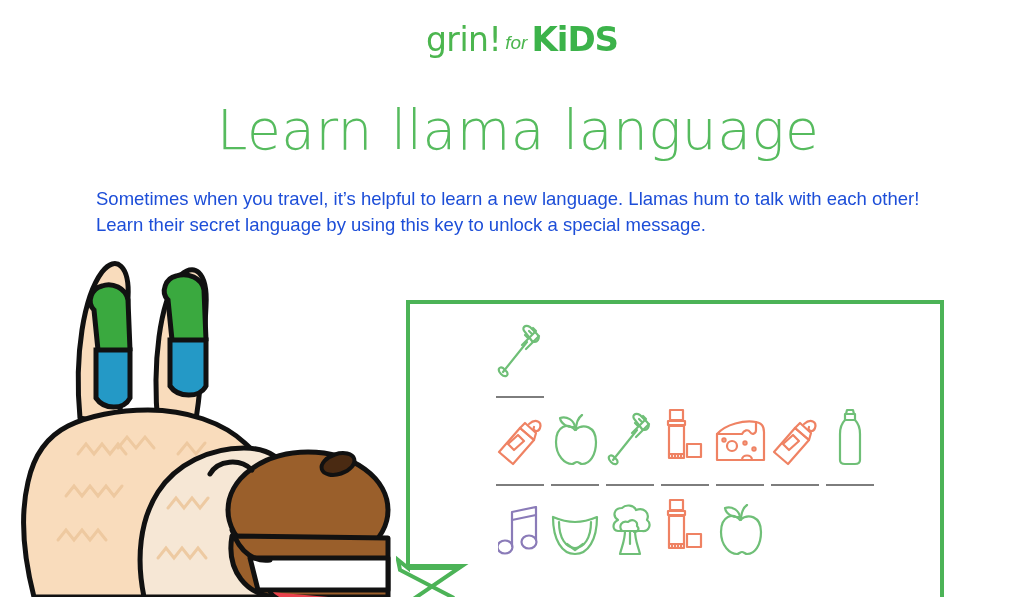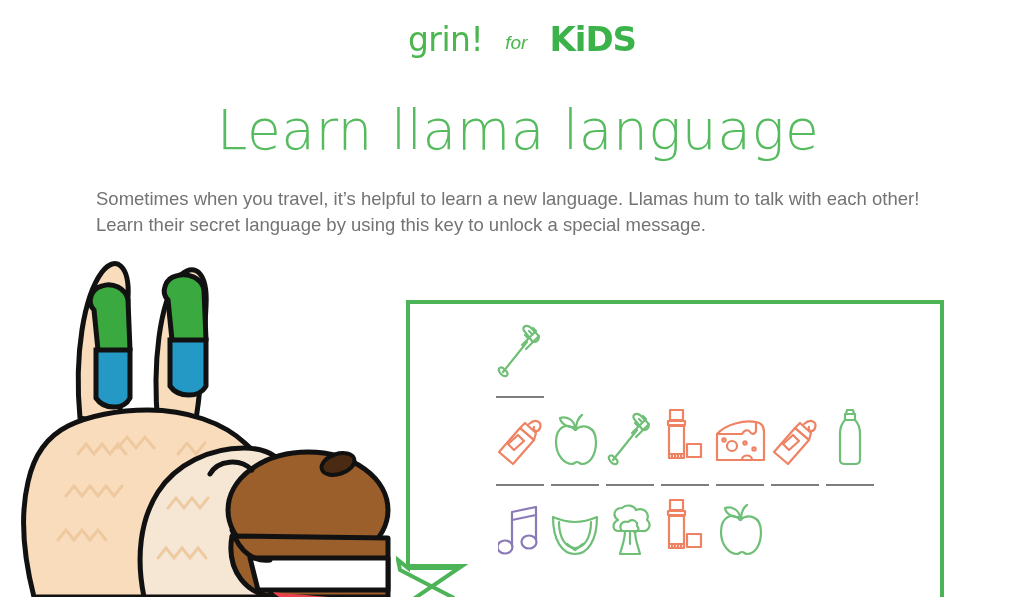--- a/index.html
+++ b/index.html
@@ -19,21 +19,21 @@
   .logo-bar {
     width: 100%;
     height: 78px;
     display: flex;
     align-items: center;
     justify-content: center;
   }
   .logo {
     display: flex;
     align-items: baseline;
-    gap: 22px;
+    gap: 4px;
     color: #43b649;
     user-select: none;
     margin-left: 20px;
   }
   .logo-grin {
     font-family: "DejaVu Sans", sans-serif;
     font-size: 33px;
     font-weight: 400;
     letter-spacing: -0.5px;
     color: #4cb64f;
@@ -67,21 +67,21 @@
     padding-left: 12px;
   }
 
   
   .intro {
     width: 832px;
     margin: 26px auto 0 auto;
     font-family: "Liberation Sans", sans-serif;
     font-size: 18.5px;
     line-height: 26px;
-    color: #737373;
+    color: #1d4ed8;
     text-align: left;
   }
 
   
   .stage {
     position: absolute;
     left: 0;
     top: 258px;
     width: 1024px;
     height: 339px;

